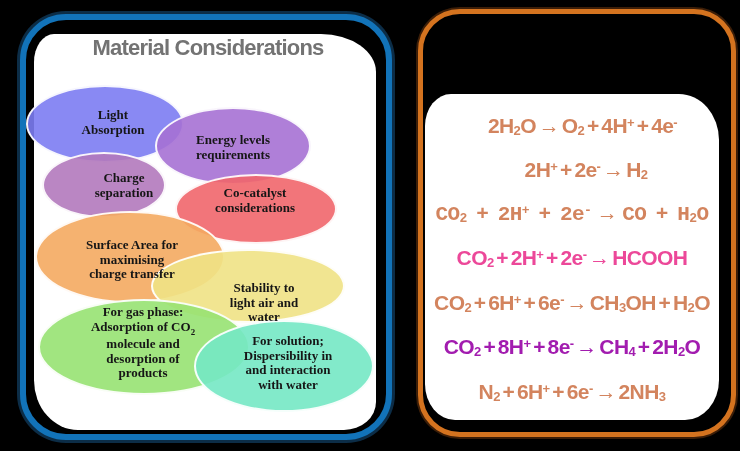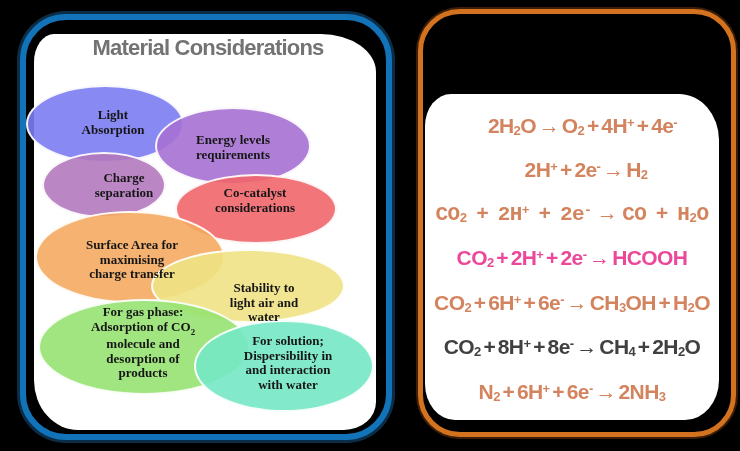--- a/index.html
+++ b/index.html
@@ -82,18 +82,18 @@
     </div>
   </div>
 
   <div class="panel-right" style="border-color: rgb(212, 115, 31);">
     <div class="white-right">
       <div class="eq" style="color: rgb(211, 132, 94); padding-left: 21px;">2H<sub>2</sub>O → O<sub>2</sub> + 4H<sup>+</sup> + 4e<sup>-</sup></div>
       <div class="eq" style="color: rgb(211, 132, 94); padding-left: 28px;">2H<sup>+</sup> + 2e<sup>-</sup> → H<sub>2</sub></div>
       <div class="eq" style="color: rgb(211, 132, 94); font-family: Liberation Mono, monospace;">CO<sub>2</sub> + 2H<sup>+</sup> + 2e<sup>-</sup> → CO + H<sub>2</sub>O</div>
       <div class="eq" style="color: #ec4899;">CO<sub>2</sub> + 2H<sup>+</sup> + 2e<sup>-</sup> → HCOOH</div>
       <div class="eq" style="color: rgb(211, 132, 94);">CO<sub>2</sub> + 6H<sup>+</sup> + 6e<sup>-</sup> → CH<sub>3</sub>OH + H<sub>2</sub>O</div>
-      <div class="eq" style="color: #404040;">CO<sub>2</sub> + 8H<sup>+</sup> + 8e<sup>-</sup> → CH<sub>4</sub> + 2H<sub>2</sub>O</div>
+      <div class="eq" style="color: #a21caf;">CO<sub>2</sub> + 8H<sup>+</sup> + 8e<sup>-</sup> → CH<sub>4</sub> + 2H<sub>2</sub>O</div>
       <div class="eq" style="color: rgb(211, 132, 94);">N<sub>2</sub> + 6H<sup>+</sup> + 6e<sup>-</sup> → 2NH<sub>3</sub></div>
     </div>
   </div>
 
 </div>
 
 </body></html>

